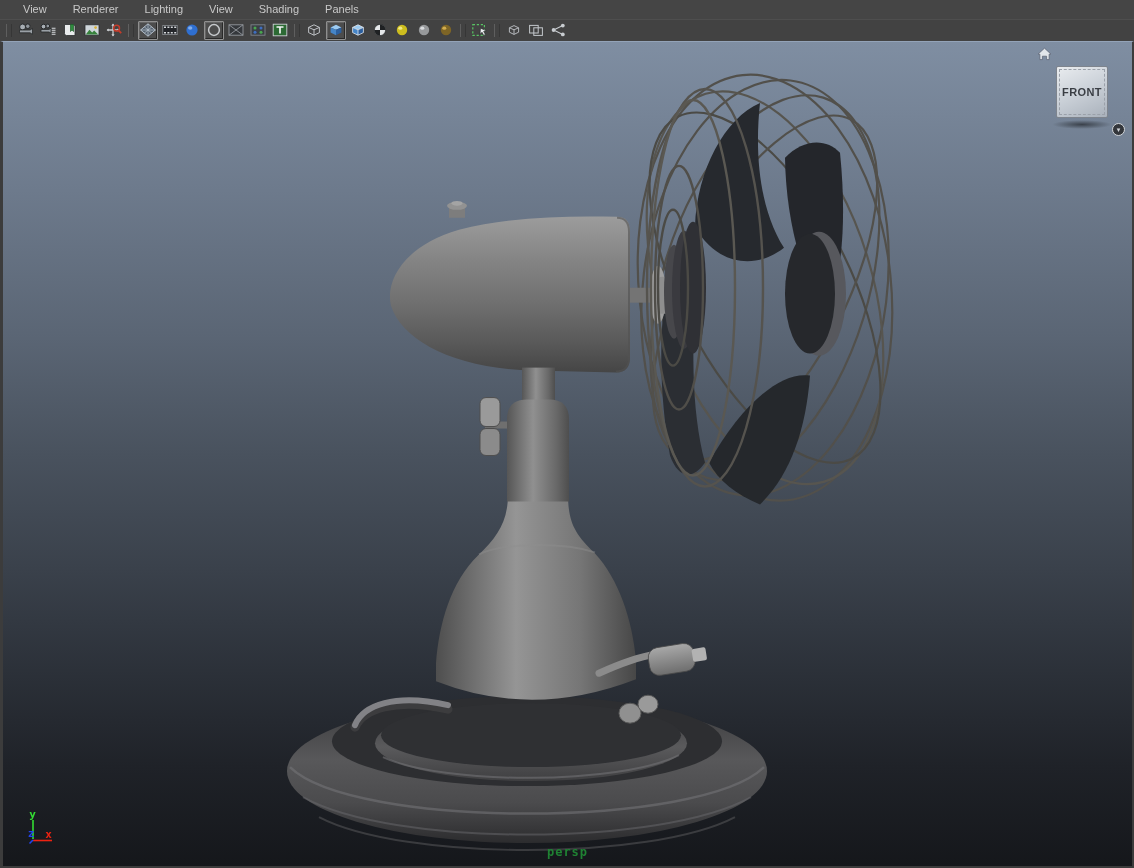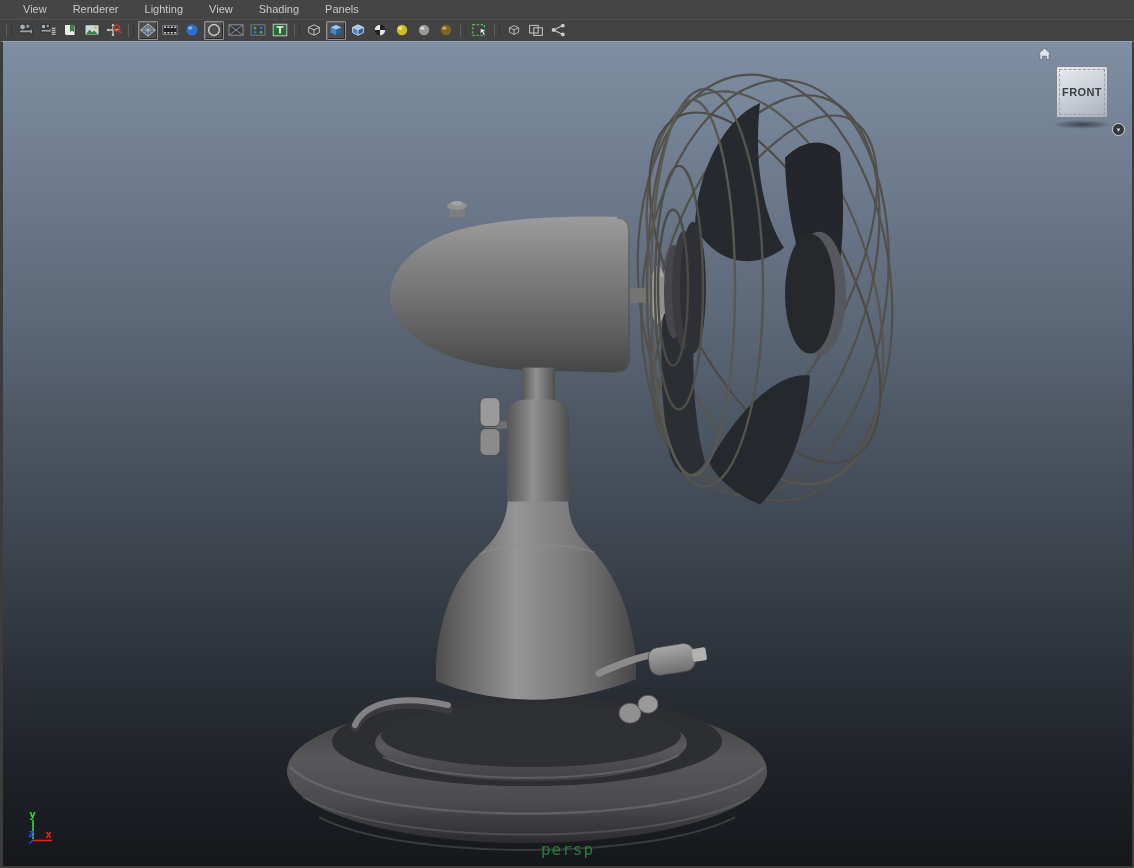--- a/index.html
+++ b/index.html
@@ -46,21 +46,21 @@
            background:#33363b;border:1.5px solid #d3d7db;box-sizing:border-box;
            display:flex;align-items:center;justify-content:center;
            color:#d3d7db;font-size:7px;line-height:1;}
 
   
   .axis{position:absolute;left:0;bottom:0;width:90px;height:92px;}
   .axis text{font-family:"DejaVu Sans Mono",monospace;font-weight:bold;font-size:11px;}
 
   
   .cam-label{position:absolute;left:50%;bottom:7px;transform:translateX(-50%);
-             font-family:"DejaVu Sans Mono",monospace;font-weight:normal;font-size:16px;
+             font-family:"DejaVu Sans Mono",monospace;font-weight:bold;font-size:12px;
              letter-spacing:1px;color:#1f8233;}
 </style>
 </head>
 <body>
 
 <div class="app">
 
   <div class="menubar" id="menubar">
       <div class="menu-item">View</div>
       <div class="menu-item">Renderer</div>

